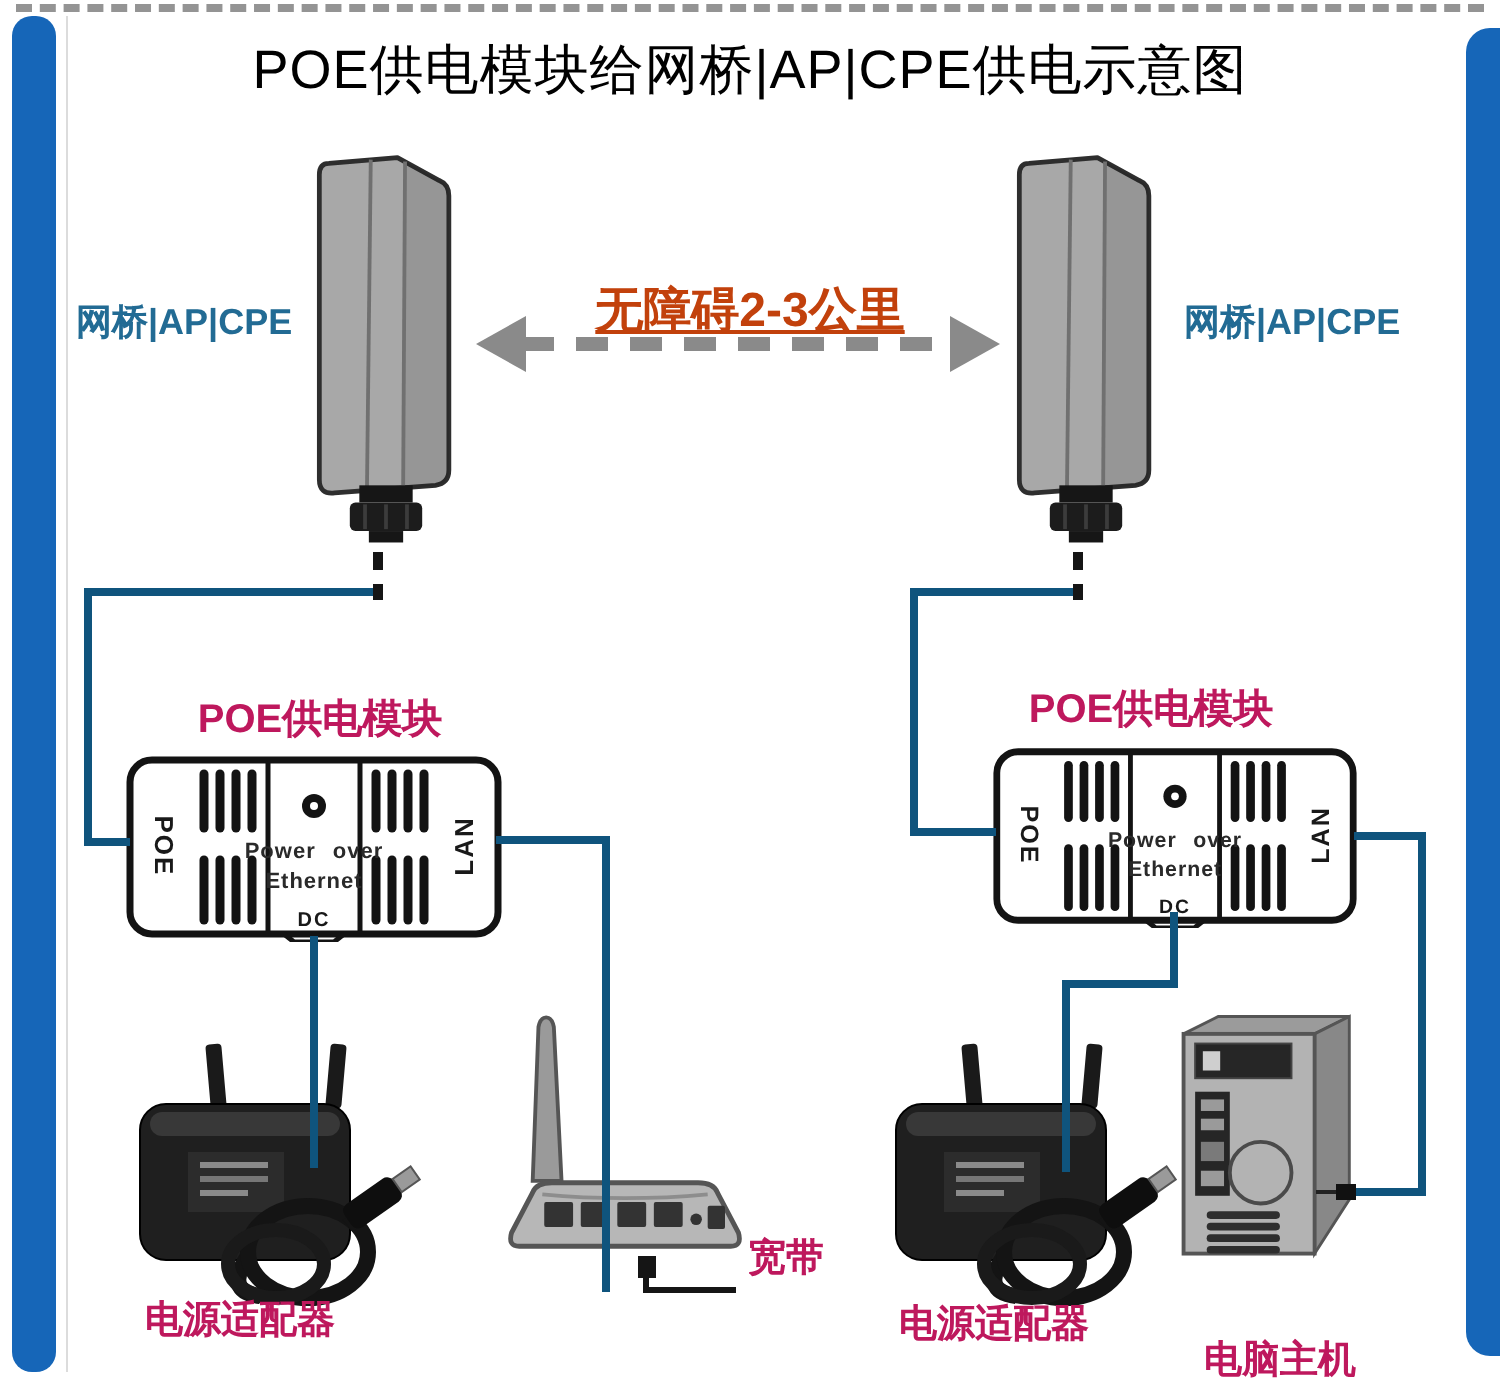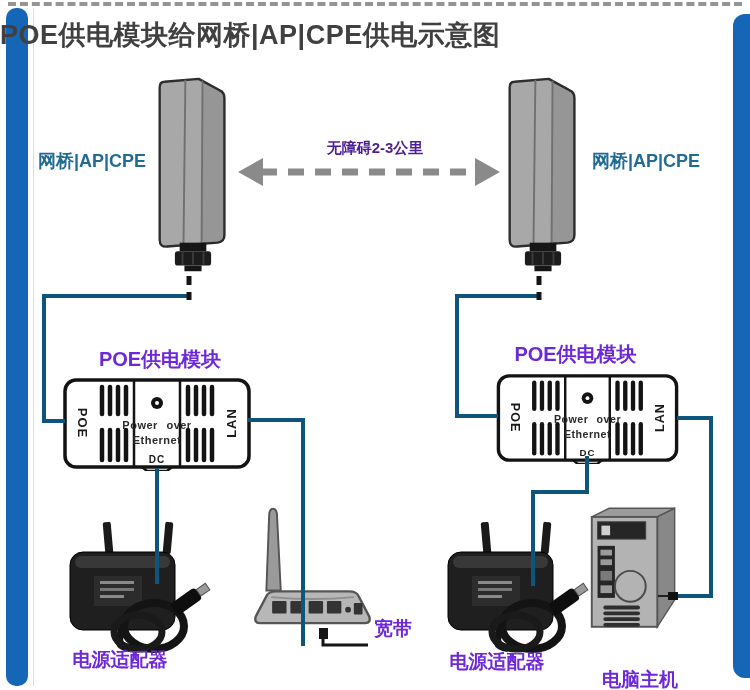--- a/index.html
+++ b/index.html
@@ -3,24 +3,24 @@
 <meta charset="utf-8">
 <style>
   html,body{margin:0;padding:0;}
   body{font-family:"Liberation Sans","DejaVu Sans",sans-serif;background:#fff;}
   .canvas{position:relative;width:750px;height:690px;background:#fff;overflow:hidden;}
   .top-dashes{position:absolute;left:8px;right:8px;top:2px;border-top:4px dashed #949494;height:0;}
   .strip{position:absolute;background:#1666b8;}
   .strip-left{left:6px;top:8px;width:22px;height:678px;border-radius:10px;}
   .strip-right{left:733px;top:14px;width:17px;height:664px;border-radius:12px 0 0 12px;}
   .fold-line{position:absolute;left:33px;top:8px;width:1px;height:678px;background:#dcdcdc;}
-  .lbl{position:absolute;color:#6d28d9;font-weight:600;text-align:center;white-space:nowrap;}
-  .title{position:absolute;left:0;right:0;top:17px;text-align:left;font-size:27px;font-weight:bold;color:#404040;letter-spacing:0.5px;}
+  .lbl{position:absolute;color:#be185d;font-weight:600;text-align:center;white-space:nowrap;}
+  .title{position:absolute;left:0;right:0;top:17px;text-align:center;font-size:27px;font-weight:normal;color:#000000;letter-spacing:0.5px;}
   .lbl-antenna{font-size:18px;color:#226b94;}
-  .lbl-distance{font-size:15px;color:#4c1d95;}
+  .lbl-distance{font-size:24px;color:#c2410c;text-decoration:underline;}
   .lbl-module{font-size:20px;}
   .lbl-dev{font-size:19px;}
   svg.dev{position:absolute;}
   svg.overlay{position:absolute;left:0;top:0;z-index:5;}
   .z2{z-index:2;} .z6{z-index:6;position:absolute;}
   .poe-module text{font-family:"Liberation Sans","DejaVu Sans",sans-serif;}
   .mod-text{font-size:11px;font-weight:bold;fill:#2a2a2a;text-anchor:middle;word-spacing:5px;letter-spacing:0.5px;}
   .mod-dc{font-size:10px;font-weight:bold;fill:#191919;text-anchor:middle;letter-spacing:1px;}
   .mod-port{font-size:13px;font-weight:bold;fill:#191919;text-anchor:middle;dominant-baseline:middle;letter-spacing:1px;}
 </style>

